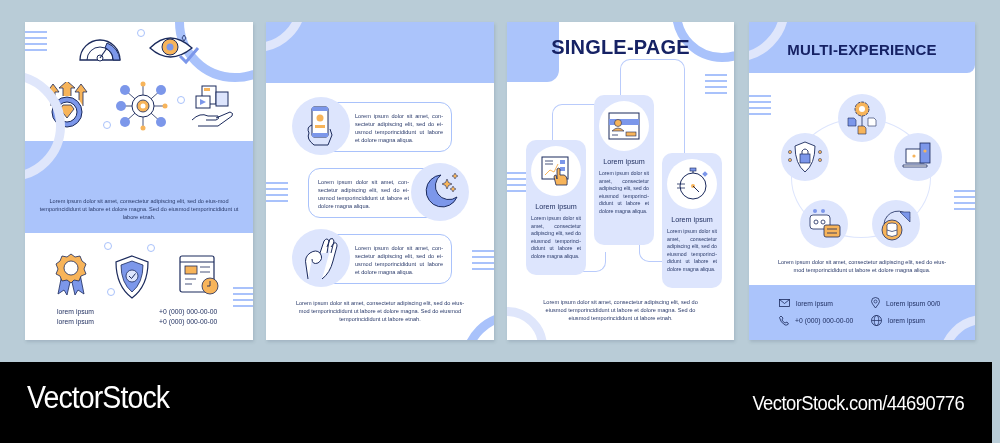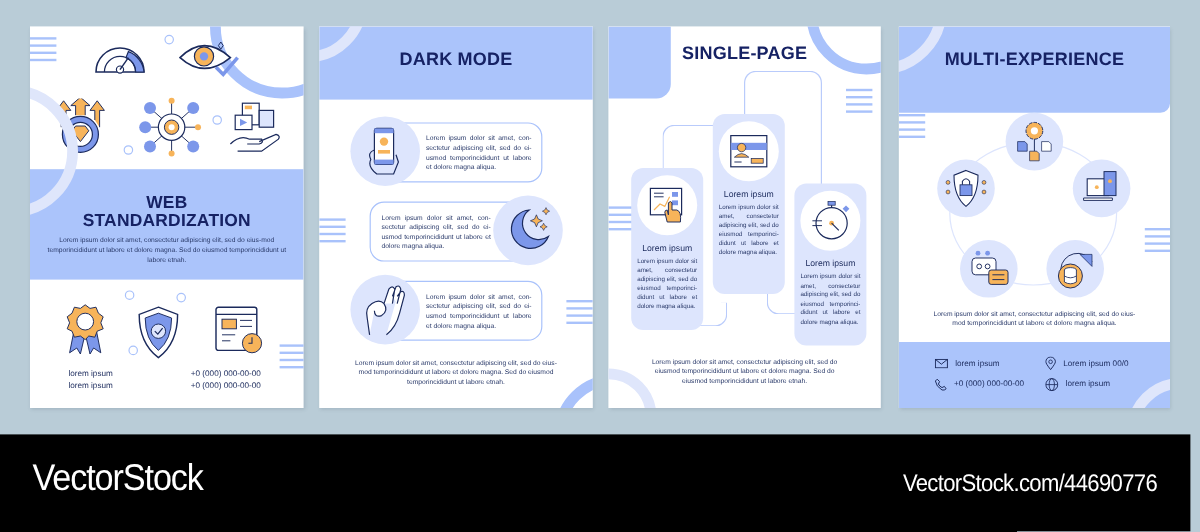--- a/index.html
+++ b/index.html
@@ -115,24 +115,20 @@
     <rect x="12" y="4" width="14" height="18" fill="#fff" stroke="#1b2a5c" stroke-width="1"></rect>
     <rect x="14" y="6" width="6" height="3" fill="#f7b45a"></rect>
     <rect x="26" y="10" width="12" height="14" fill="#dde5fd" stroke="#1b2a5c" stroke-width="1"></rect>
     <rect x="6" y="14" width="14" height="12" fill="#fff" stroke="#1b2a5c" stroke-width="1"></rect>
     <path d="M10 17 L16 20 L10 23 Z" fill="#7c97ea"></path>
     <path d="M2 38 Q10 30 18 34 L28 34 Q30 37 26 38 L16 38 M26 36 L40 30 Q44 31 42 34 L28 44 H8" fill="none" stroke="#1b2a5c" stroke-width="1"></path>
   </svg>
 
   <div class="band" style="top:119px;height:92px;">
     <div class="ring light" style="left:-70px;top:-70px;width:110px;height:110px;"></div>
-    <div class="title" style="position:absolute;left:0;right:0;top:21px;font-size:14.5px;">
-      <div>WEB</div>
-      <div>STANDARDIZATION</div>
-    </div>
     <div class="body-txt" style="position:absolute;left:12px;right:12px;top:56px;">Lorem ipsum dolor sit amet, consectetur adipiscing elit, sed do eius-mod temporincididunt ut labore et dolore magna. Sed do eiusmod temporincididunt ut labore etnah.</div>
   </div>
 
   <div class="dot" style="left:79px;top:220px;"></div>
   <div class="dot" style="left:122px;top:222px;"></div>
   <div class="dot" style="left:82px;top:266px;"></div>
 
   <svg class="ico" style="left:27px;top:230px" width="38" height="44" viewBox="0 0 38 44">
     <path d="M10 22 L6 42 L12 38 L15 43 L19 26 M28 22 L32 42 L26 38 L23 43 L19 26" fill="#7c97ea" stroke="#1b2a5c" stroke-width="0.8"></path>
     <path d="M19 2 L23 5 L28 4 L30 9 L34 12 L32 17 L34 22 L29 24 L27 29 L22 28 L19 31 L15 28 L10 29 L8 24 L4 22 L6 17 L4 12 L8 9 L10 4 L15 5 Z" fill="#f7b45a" stroke="#1b2a5c" stroke-width="0.8"></path>
@@ -170,21 +166,20 @@
       <i></i>
       <i></i>
       <i></i>
       <i></i>
     </div>
 </div>
 
 <div class="panel" id="p2">
   <div class="band" style="top:0;height:61px;">
     <div class="ring light" style="left:-60px;top:-70px;width:100px;height:100px;"></div>
-    <div class="title" style="position:absolute;left:0;right:0;top:20px;font-size:15px;">DARK MODE</div>
   </div>
 
   <div class="card" style="left:48px;top:80px;width:138px;height:50px;">
     <div class="body-txt just" style="position:absolute;left:40px;right:8px;top:9px;">Lorem ipsum dolor sit amet, con-sectetur adipiscing elit, sed do ei-usmod temporincididunt ut labore et dolore magna aliqua.</div>
   </div>
   <div class="bubble" style="left:26px;top:75px;width:58px;height:58px;">
     <svg style="position:absolute;left:14px;top:8px" width="32" height="42" viewBox="0 0 32 42">
       <rect x="6" y="2" width="16" height="30" rx="2" fill="#fff" stroke="#1b2a5c" stroke-width="1"></rect>
       <rect x="6" y="2" width="16" height="4" fill="#7c97ea"></rect>
         <rect x="6" y="28" width="16" height="4" fill="#7c97ea"></rect>
@@ -227,21 +222,21 @@
       <i></i>
       <i></i>
       <i></i>
     </div>
   <div class="ring" style="left:196px;top:290px;width:100px;height:100px;"></div>
 </div>
 
 <div class="panel" id="p3">
   <div style="position:absolute;left:0;top:0;width:52px;height:60px;background:#abc4fb;border-bottom-right-radius:12px;"></div>
   <div class="ring" style="left:165px;top:-60px;width:100px;height:100px;"></div>
-  <div class="title" style="position:absolute;left:0;right:0;top:15px;font-size:15px;">
+  <div class="title" style="position:absolute;left:0;right:0;top:15px;font-size:20px;">
     <div>SINGLE-PAGE</div>
   </div>
   <div class="lines" style="left:198px;top:52px;">
       <i></i>
       <i></i>
       <i></i>
       <i></i>
     </div>
   <div class="lines" style="left:0;top:150px;">
       <i></i>
@@ -301,21 +296,21 @@
       </svg>
     </div>
     <div class="hd" style="top:62px;">Lorem ipsum</div>
     <div class="tx" style="left:5px;right:5px;top:75px;">Lorem ipsum dolor sit amet, consectetur adipiscing elit, sed do eiusmod temporinci-didunt ut labore et dolore magna aliqua.</div>
   </div>
 
   <div class="body-txt" style="position:absolute;left:34px;right:34px;top:276px;">Lorem ipsum dolor sit amet, consectetur adipiscing elit, sed do eiusmod temporincididunt ut labore et dolore magna. Sed do eiusmod temporincididunt ut labore etnah.</div>
 </div>
 
 <div class="panel" id="p4">
-  <div class="band" style="top:0;height:72px;border-bottom-right-radius:8px;">
+  <div class="band" style="top:0;height:51px;border-bottom-right-radius:8px;">
     <div class="ring light" style="left:-70px;top:-70px;width:110px;height:110px;"></div>
     <div class="title" style="position:absolute;left:0;right:0;top:20px;font-size:15px;">MULTI-EXPERIENCE</div>
   </div>
   <div class="lines" style="left:0;top:73px;">
       <i></i>
       <i></i>
       <i></i>
       <i></i>
     </div>
   <div class="lines" style="left:205px;top:168px;">

